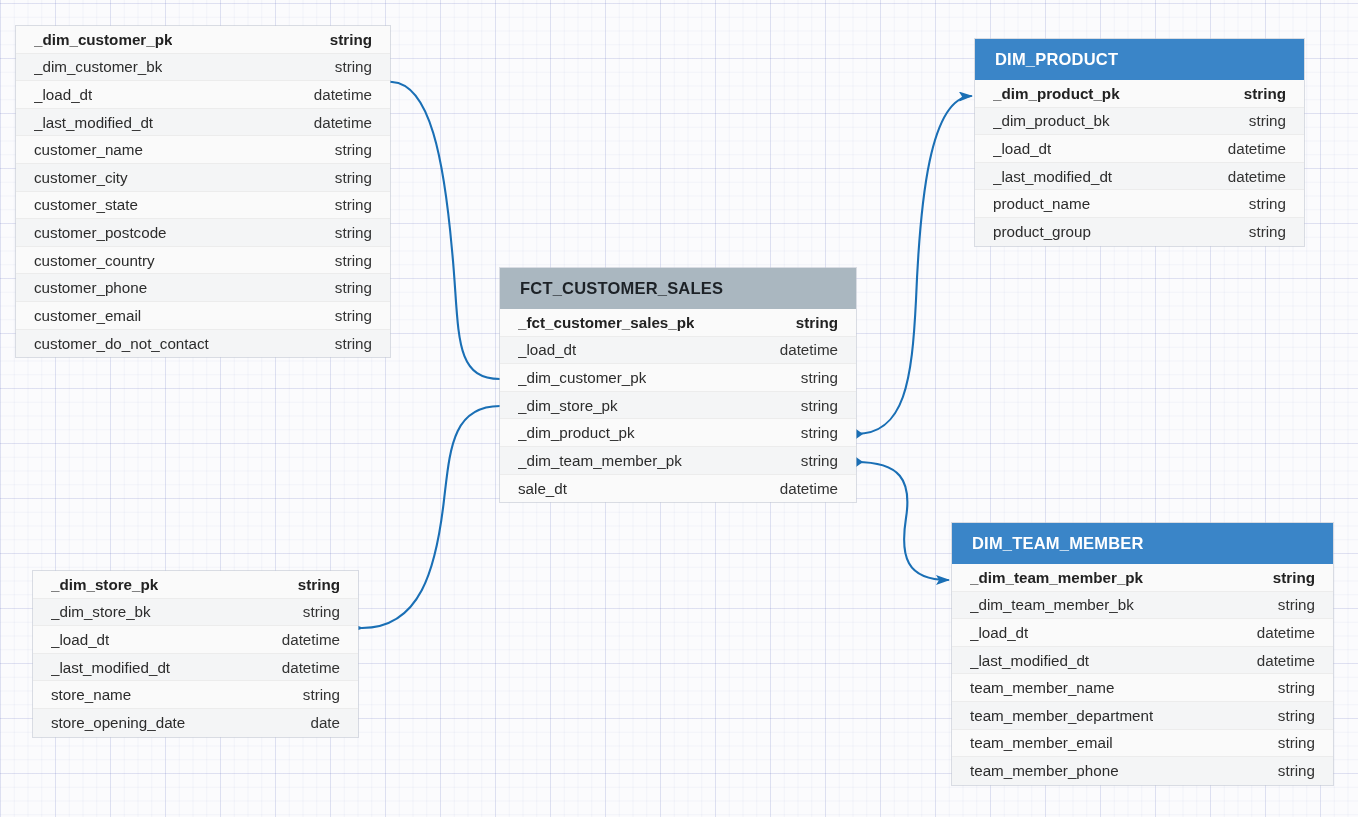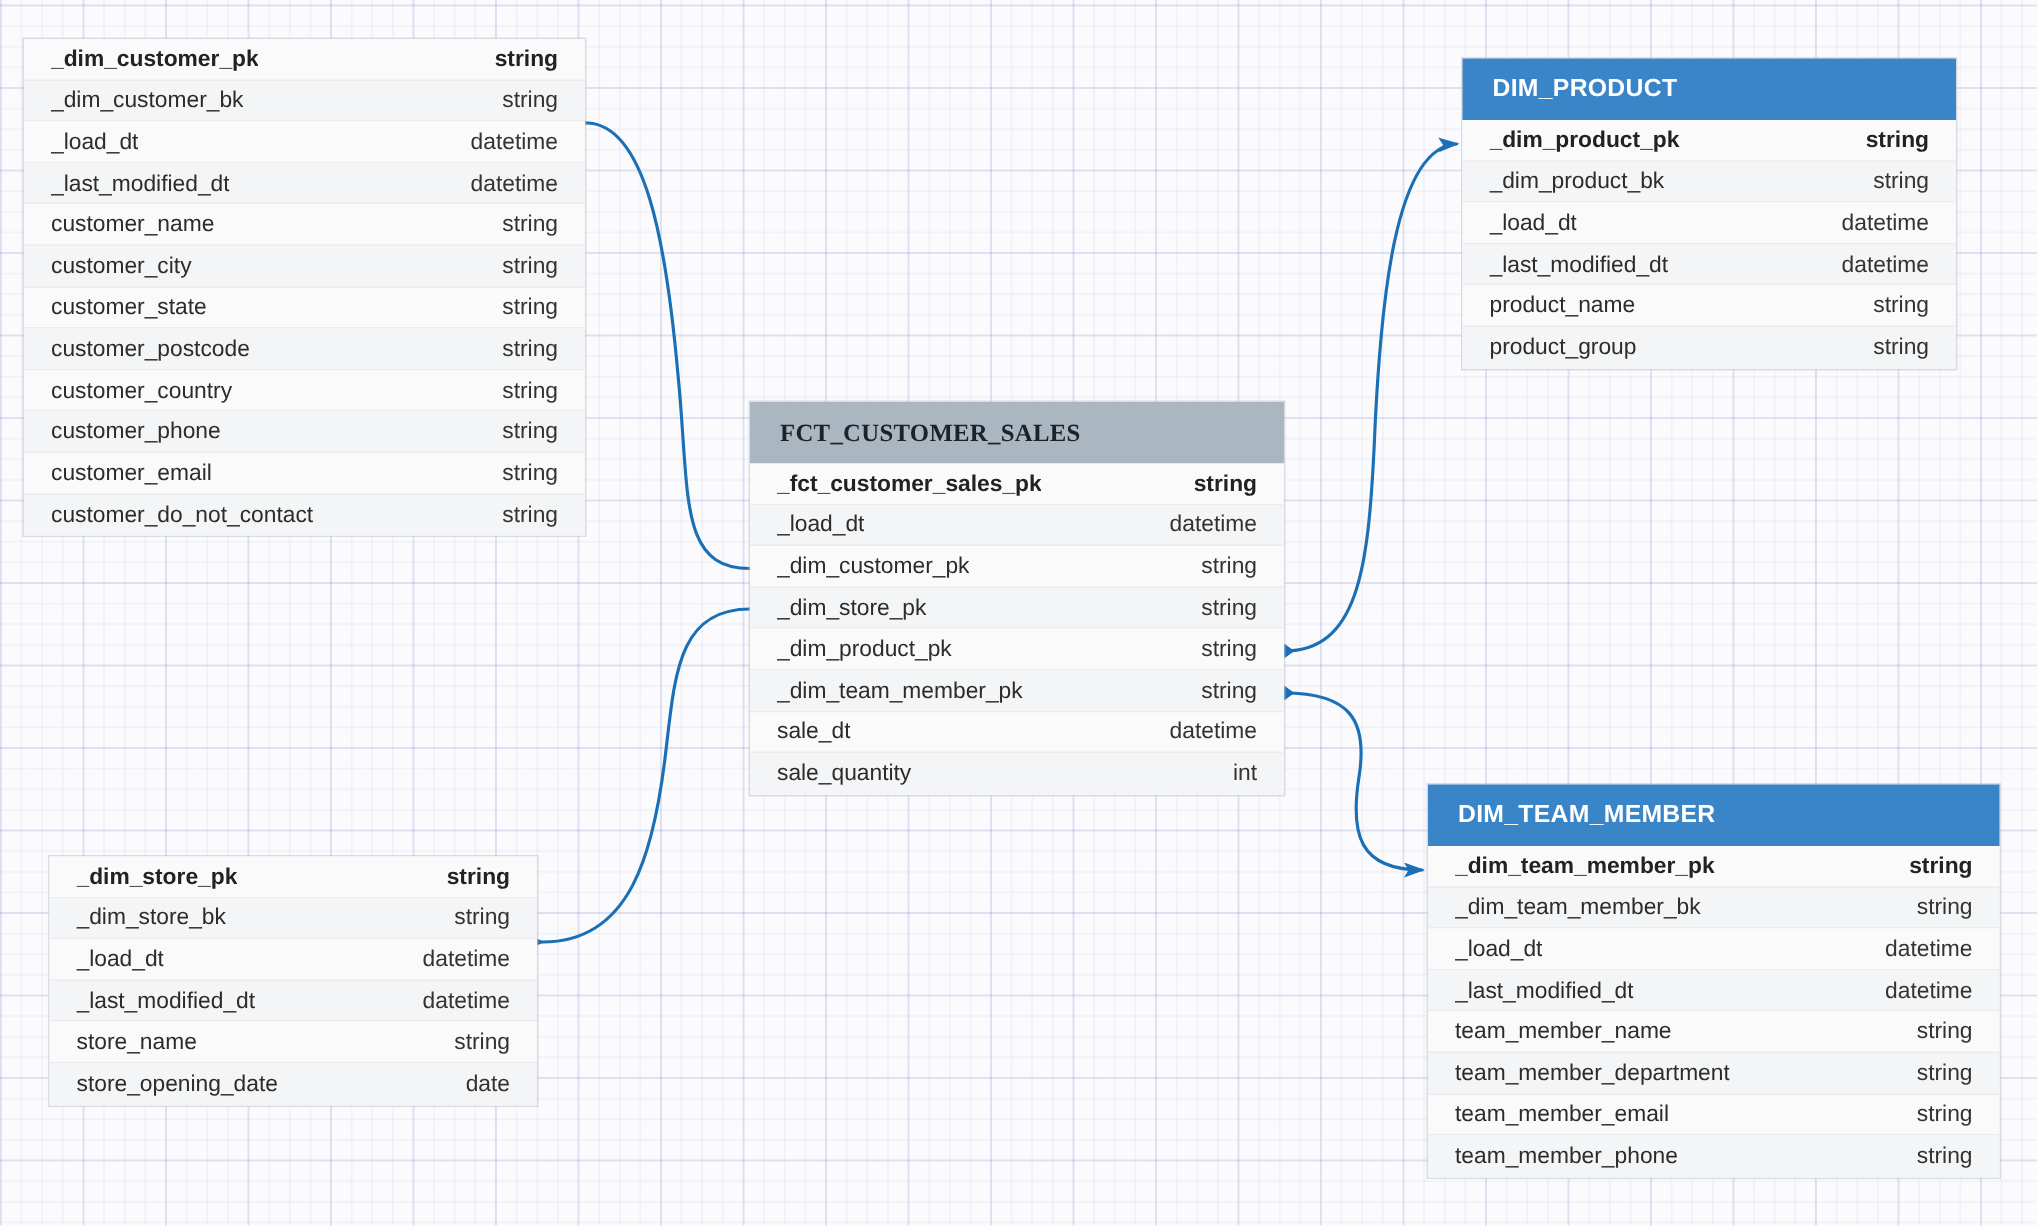--- a/index.html
+++ b/index.html
@@ -61,21 +61,20 @@
     font-weight: bold;
     letter-spacing: 0.2px;
   }
   .entity-header.dim {
     background-color: #3a85c8;
     color: #ffffff;
   }
   .entity-header.fct {
     background-color: #aab7c0;
     color: #1d2227;
-    font-family: Liberation Serif, serif;
   }
 
   .field-list {
     display: block;
   }
 
   .field-row {
     box-sizing: border-box;
     display: flex;
     align-items: center;
@@ -250,24 +249,20 @@
           <span class="field-type">string</span>
         </div>
         <div class="field-row">
           <span class="field-name">_dim_team_member_pk</span>
           <span class="field-type">string</span>
         </div>
         <div class="field-row">
           <span class="field-name">sale_dt</span>
           <span class="field-type">datetime</span>
         </div>
-        <div class="field-row">
-          <span class="field-name">sale_quantity</span>
-          <span class="field-type">int</span>
-        </div>
       </div>
   </div>
 
   <div class="entity" id="ent-dim-store">
     <div class="field-list">
         <div class="field-row pk">
           <span class="field-name">_dim_store_pk</span>
           <span class="field-type">string</span>
         </div>
         <div class="field-row">

